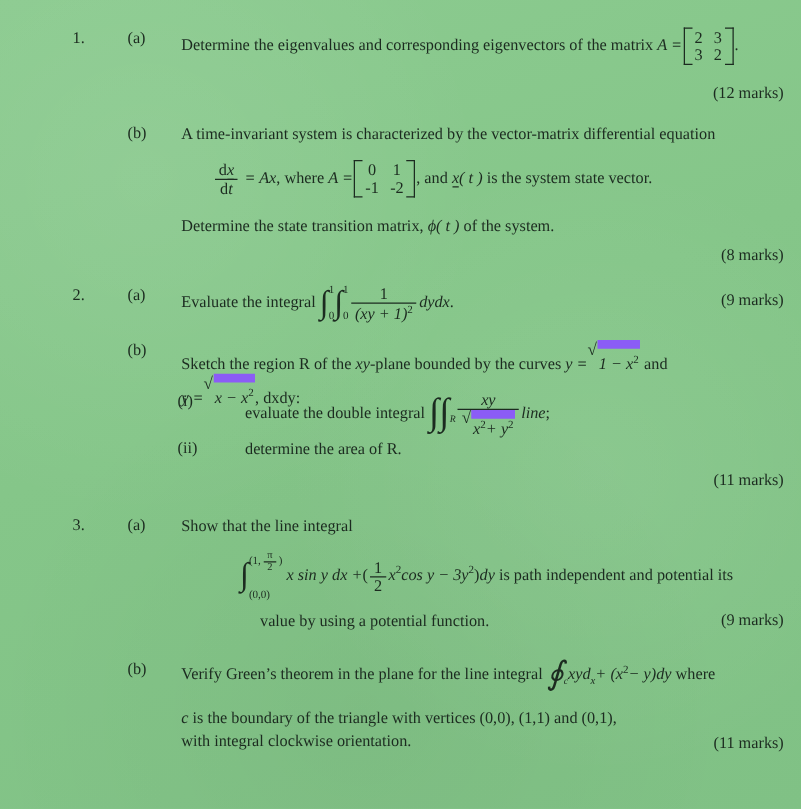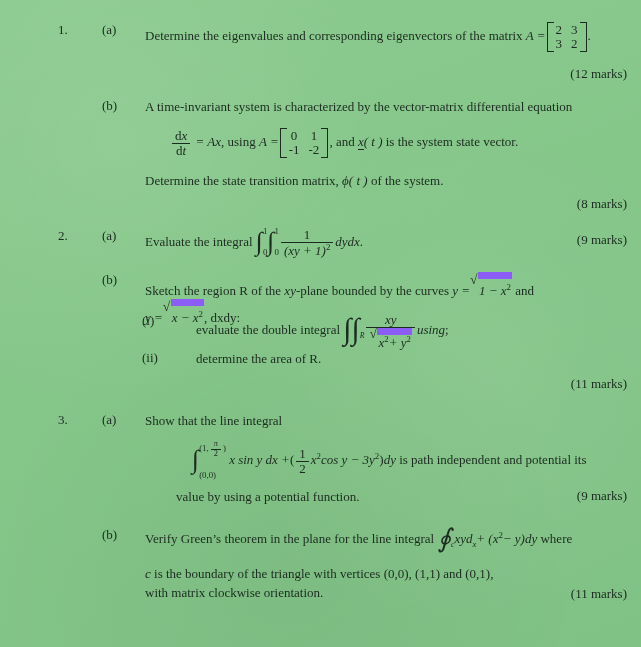--- a/index.html
+++ b/index.html
@@ -97,21 +97,21 @@
   <div class="row" style="top:98px;">
     <span class="part">(b)</span>
     <div class="body-text">
       <span>A time-invariant system is characterized by the vector-matrix differential equation</span>
     </div>
   </div>
 
   <div class="row" style="top:128px;">
     <div class="center-block" style="left:170px;">
       <span class="frac"><span class="num m"><span class="up">d</span><span class="vec">x</span></span><span class="den m"><span class="up">d</span>t</span></span>
-      <span class="m"><span>= Ax</span></span><span>, using</span>
+      <span class="m"><span>= Ax</span></span><span>, where</span>
       <span class="m">A =</span><span class="matrix">
           <span class="brk l"></span>
           <span class="mgrid">
             <span class="mrow">
               <span>0</span>
               <span>1</span>
             </span>
             <span class="mrow">
               <span>-1</span>
               <span>-2</span>
@@ -154,21 +154,21 @@
       <span class="m">y =</span><span class="sqrt m"><span><span>1 − x</span><span class="sup">2</span></span></span>
       <span>and</span><br>
       <span class="m">y =</span><span class="sqrt m"><span><span>x − x</span><span class="sup">2</span></span></span><span>, dxdy:</span>
     </div>
   </div>
 
   <div class="row" style="top:313px;">
     <span class="roman">(i)</span>
     <div class="body-text indent-roman">
       <span>evaluate the double integral</span>
-      <span class="intsym big">∫∫</span><span class="ital-R">R</span><span class="frac"><span class="num m">xy</span><span class="den"><span class="sqrt m"><span><span>x</span><span class="sup">2</span><span>+ y</span><span class="sup">2</span></span></span></span></span><span class="m">using</span><span>;</span>
+      <span class="intsym big">∫∫</span><span class="ital-R">R</span><span class="frac"><span class="num m">xy</span><span class="den"><span class="sqrt m"><span><span>x</span><span class="sup">2</span><span>+ y</span><span class="sup">2</span></span></span></span></span><span class="m">line</span><span>;</span>
     </div>
   </div>
 
   <div class="row" style="top:350px;">
     <span class="roman">(ii)</span>
     <div class="body-text indent-roman">determine the area of R.</div>
   </div>
 
   <div class="row" style="top:376px;">
     <span class="marks">(11 marks)</span>
@@ -182,21 +182,21 @@
 
   <div class="row" style="top:447px;">
     <div class="center-block" style="left:192px;right:14px;">
       <span class="intsym">∫</span><span class="intlim"><span class="t">(<span>1,</span><span class="frac" style="font-size:0.95em;"><span class="num">π</span><span class="den">2</span></span>)</span><span class="b">(0,0)</span></span>
       <span class="m">x sin y dx +</span><span class="up">(</span><span class="frac"><span class="num">1</span><span class="den">2</span></span><span class="m">x</span><span class="sup">2</span><span class="m">cos y − 3y</span><span class="sup">2</span><span class="up">)</span><span class="m">dy</span>
       <span>is path independent and potential its</span>
     </div>
   </div>
 
   <div class="row" style="top:488px;">
-    <div class="body-text" style="left:176px;">value by using a potential function.</div>
+    <div class="body-text" style="left:208px;">value by using a potential function.</div>
     <span class="marks" style="top:0px;">(9 marks)</span>
   </div>
 
   <div class="row" style="top:527px;">
     <span class="part">(b)</span>
     <div class="body-text">
       <span>Verify Green’s theorem in the plane for the line integral</span>
       <span class="contour"><span class="intsym">∮</span><span class="intlim" style="font-size:0.6em;"><span class="b m">c</span></span></span><span class="m">xyd</span><span class="sub">x</span><span class="m">+ (x</span><span class="sup">2</span><span class="m">− y)dy</span>
       <span>where</span>
     </div>
@@ -207,17 +207,17 @@
       <span class="m">c</span>
       <span>is the boundary of the triangle with vertices</span>
       <span class="up">(0,0)</span><span>,</span>
       <span class="up">(1,1)</span>
       <span>and</span>
       <span class="up">(0,1)</span><span>,</span>
     </div>
   </div>
 
   <div class="row" style="top:584px;">
-    <div class="body-text">with matrix clockwise orientation.</div>
+    <div class="body-text">with integral clockwise orientation.</div>
     <span class="marks" style="top:2px;">(11 marks)</span>
   </div>
 
 </div>
 
 </body></html>

